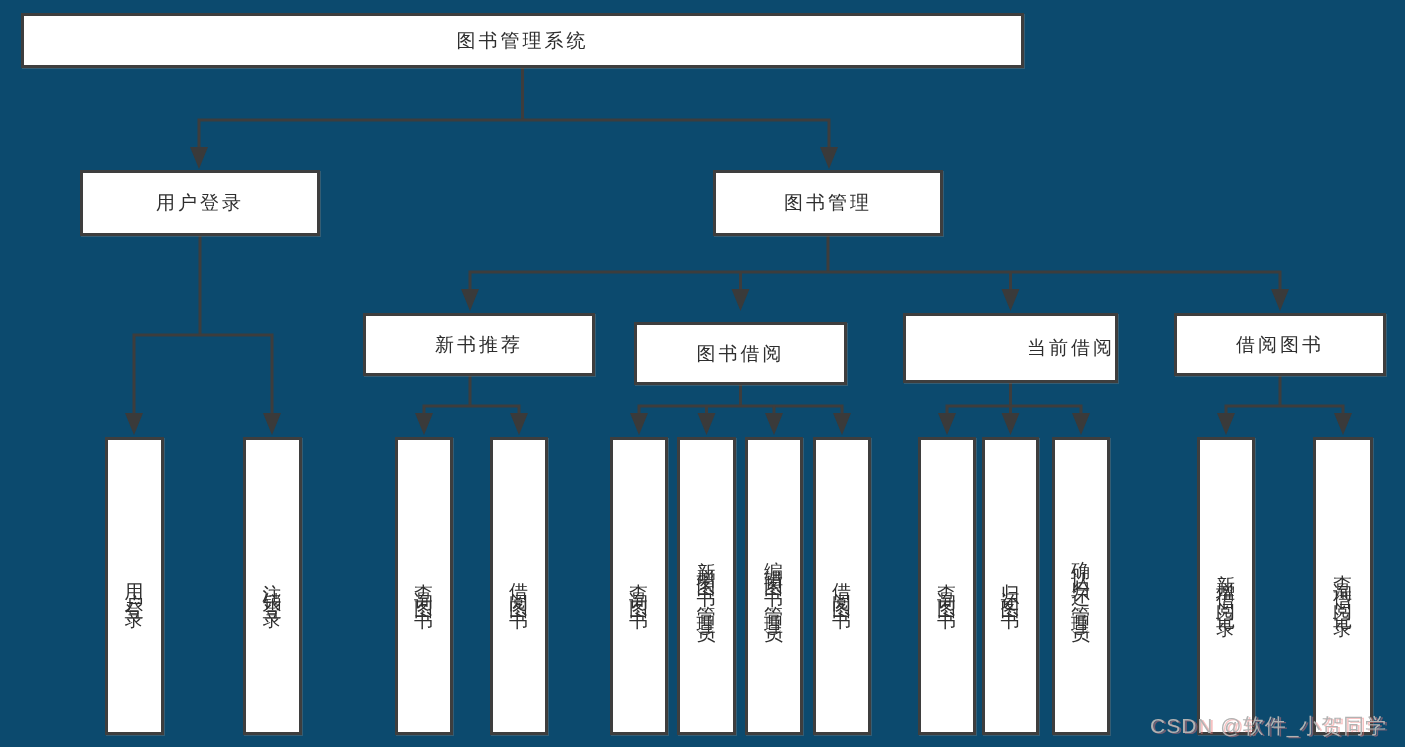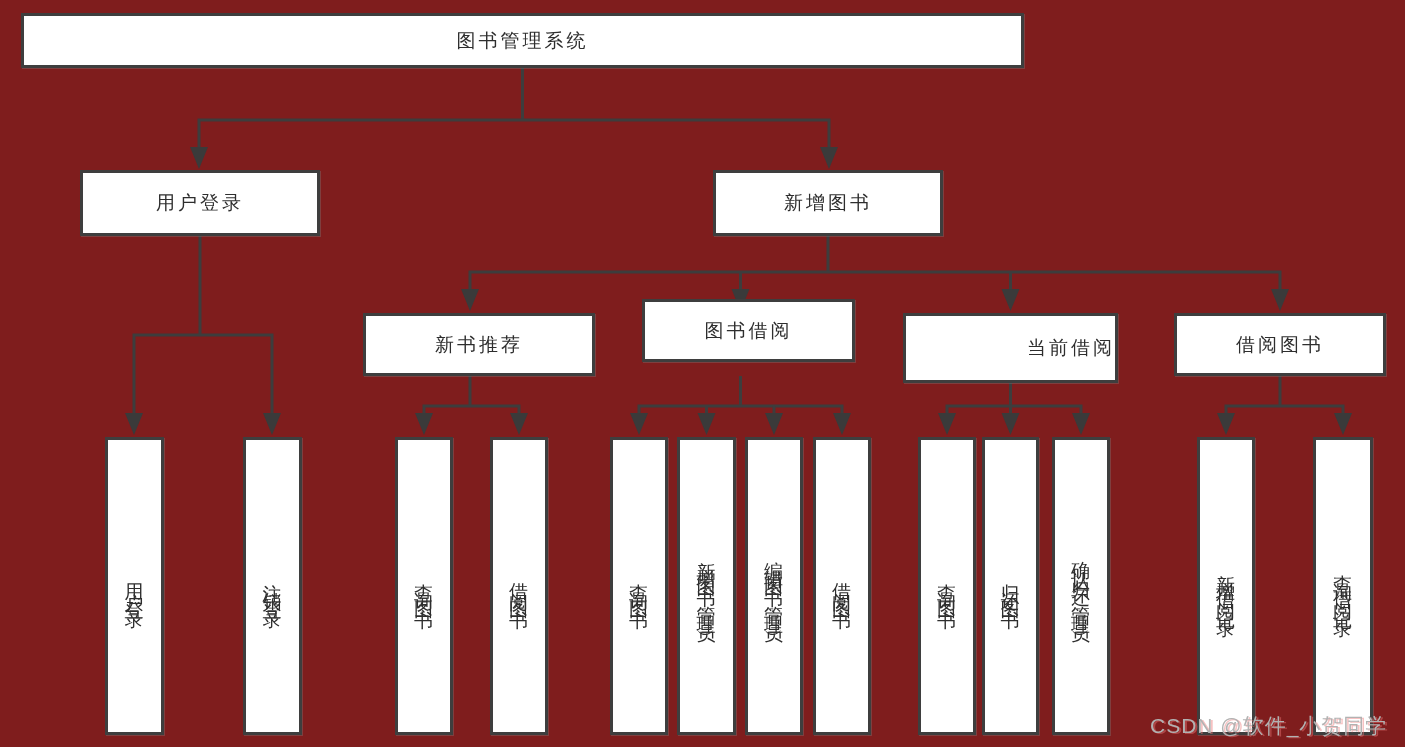--- a/index.html
+++ b/index.html
@@ -1,20 +1,20 @@
 <!DOCTYPE html>
 <html><head>
 <meta charset="utf-8">
 <style>
   html, body { margin: 0; padding: 0; background: #ffffff; }
   .stage {
     position: relative;
     width: 1405px;
     height: 747px;
-    background: #7f1d1d;
+    background: #0c4a6e;
     font-family: "Liberation Sans", "DejaVu Sans", sans-serif;
     overflow: hidden;
   }
   .wires {
     position: absolute;
     left: 0; top: 0;
     width: 1405px; height: 747px;
     pointer-events: none;
   }
   .wires path {
@@ -130,27 +130,27 @@
   </svg>
 
   <div class="box h" style="left:21px; top:13px; width:1003px; height:55px;">
     <span>图书管理系统</span>
   </div>
 
   <div class="box h" style="left:80px; top:170px; width:240px; height:66px;">
     <span>用户登录</span>
   </div>
   <div class="box h" style="left:713px; top:170px; width:230px; height:66px;">
-    <span>新增图书</span>
+    <span>图书管理</span>
   </div>
 
   <div class="box h" style="left:363px; top:313px; width:232px; height:63px;">
     <span>新书推荐</span>
   </div>
-  <div class="box h" style="left:634px; top:299px; width:213px; height:63px;margin-left:8px;">
+  <div class="box h" style="left:634px; top:322px; width:213px; height:63px;">
     <span>图书借阅</span>
   </div>
   <div class="box h" style="left:903px; top:313px; width:215px; height:70px;justify-content:flex-end;">
     <span>当前借阅</span>
   </div>
   <div class="box h" style="left:1174px; top:313px; width:212px; height:63px;">
     <span>借阅图书</span>
   </div>
 
   <div class="box v" style="left:105px; top:437px; width:59px; height:298px;">

